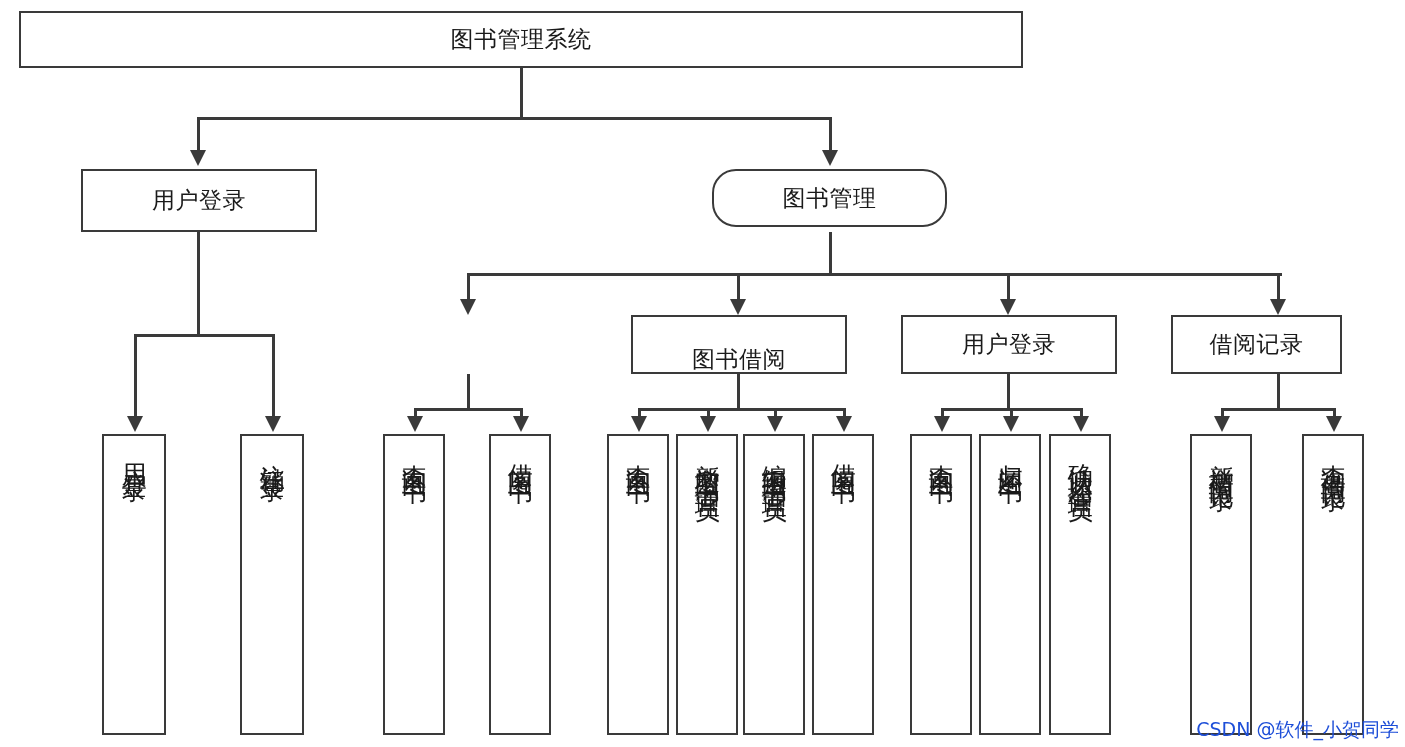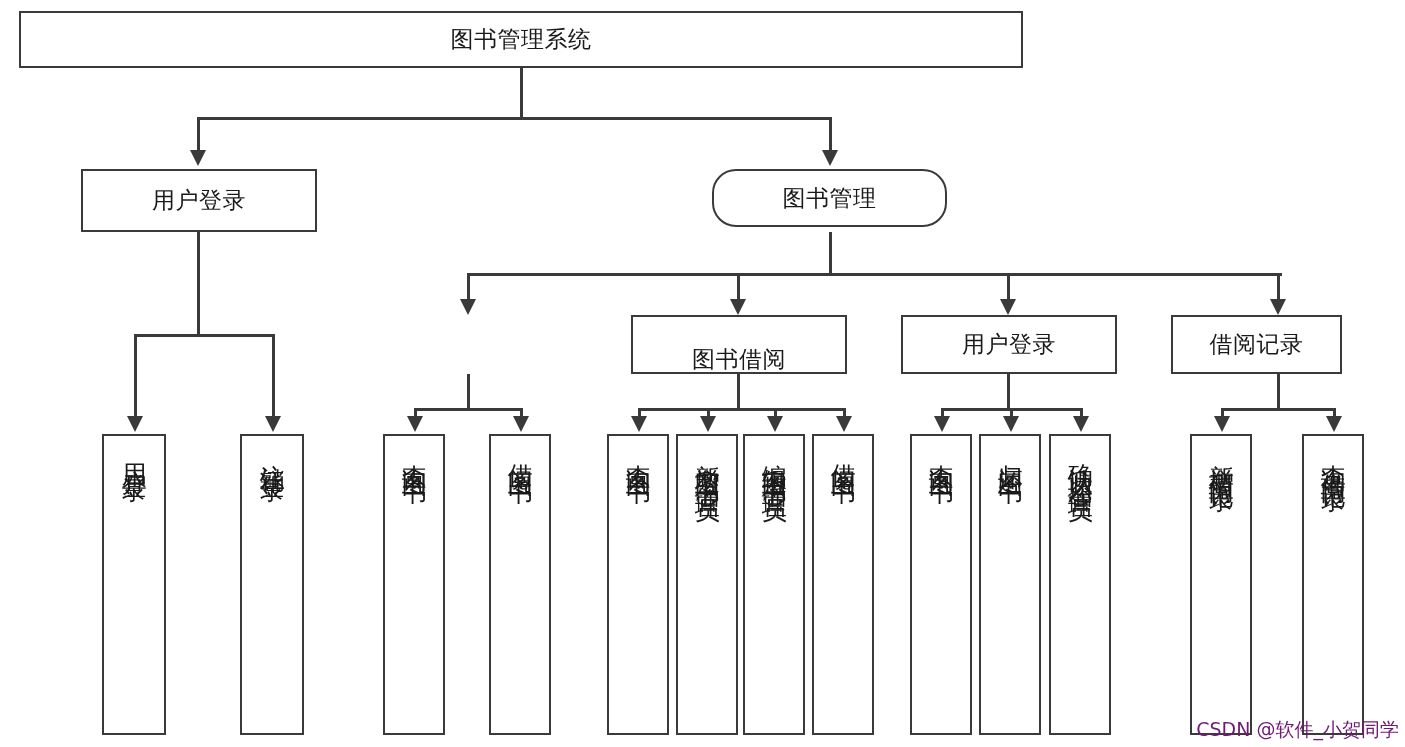--- a/index.html
+++ b/index.html
@@ -73,21 +73,21 @@
     border-right: 8px solid transparent;
     border-top: 16px solid #3a3a3a;
     z-index: 2;
   }
   
   #watermark {
     position: absolute;
     right: 6px;
     bottom: 4px;
     font-size: 19px;
-    color: #701a75;
+    color: #1d4ed8;
     white-space: nowrap;
     z-index: 5;
     font-family: "DejaVu Sans", "Liberation Sans", sans-serif;
   }
 </style>
 </head>
 <body>
 
 <div id="canvas">
 

